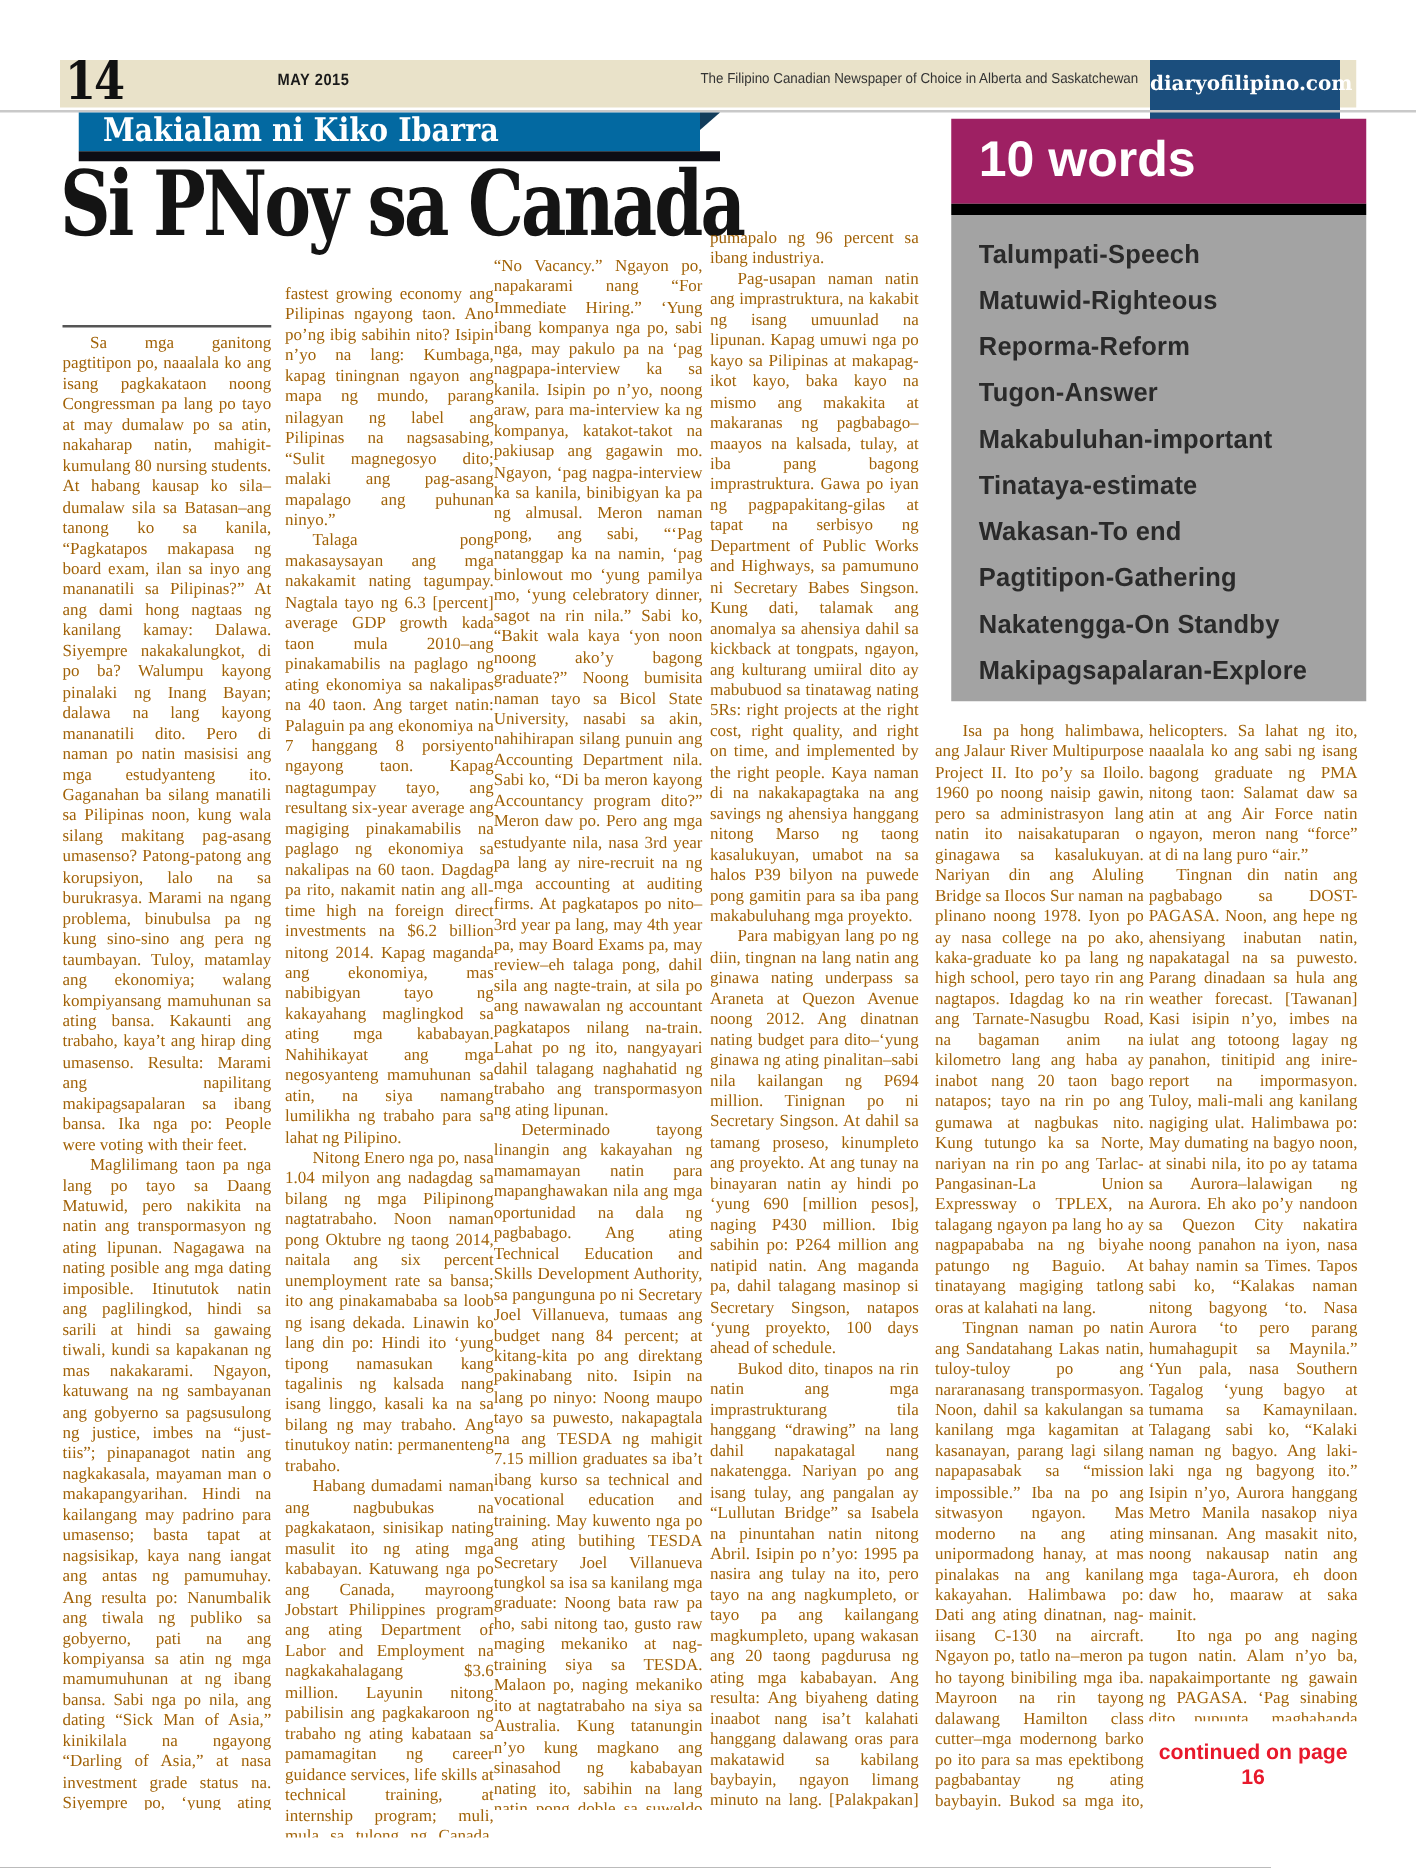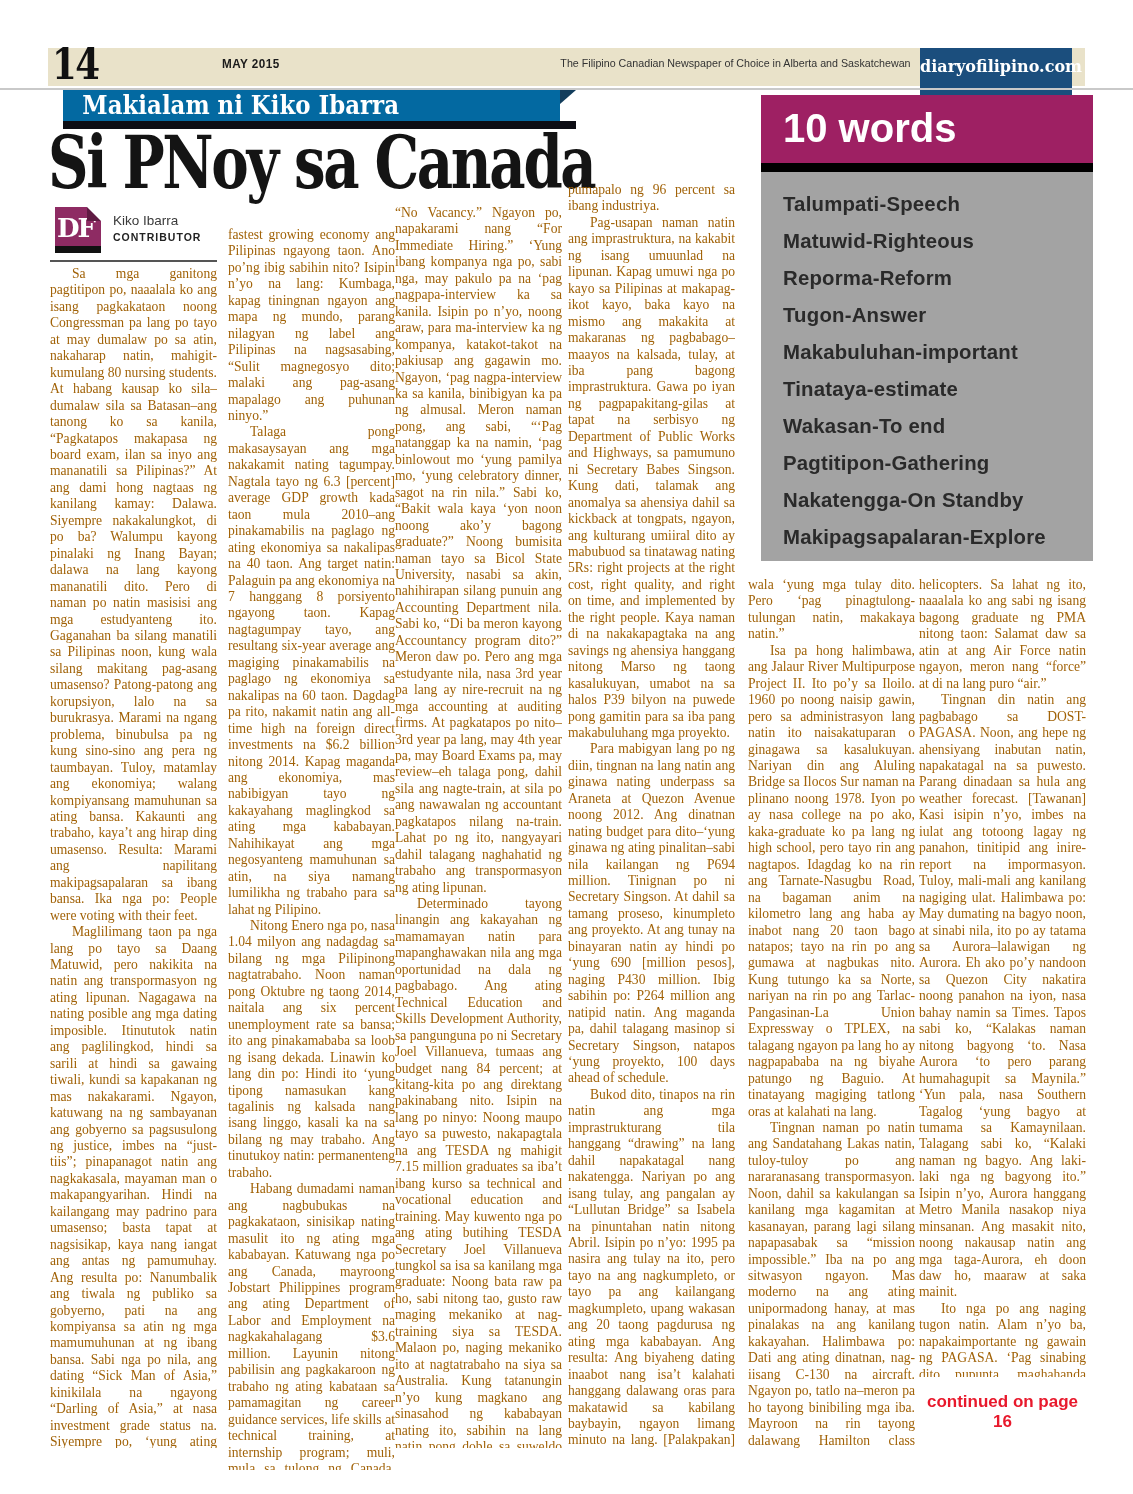--- a/index.html
+++ b/index.html
@@ -63,31 +63,20 @@
   <div class="strip-rule"></div>
 
   <div class="banner">
     <span class="banner-label">Makialam ni Kiko Ibarra</span>
   </div>
   <div class="banner-fold"></div>
   <div class="banner-bar"></div>
 
   <div class="headline">Si PNoy sa Canada</div>
 
-  <div class="byline">
-    <div class="df-logo">
-      <span class="letters">DF</span>
-      <span class="fold"></span>
-      <span class="base"></span>
-    </div>
-    <div class="byline-txt">
-      <div class="author">Kiko Ibarra</div>
-      <div class="role">CONTRIBUTOR</div>
-    </div>
-  </div>
   <div class="byline-rule"></div>
 
   <div class="col" id="col1">
       <p class="para indent">Sa mga ganitong pagtitipon po, naaalala ko ang isang pagkakataon noong Congressman pa lang po tayo at may dumalaw po sa atin, nakaharap natin, mahigit-kumulang 80 nursing students. At habang kausap ko sila–dumalaw sila sa Batasan–ang tanong ko sa kanila, “Pagkatapos makapasa ng board exam, ilan sa inyo ang mananatili sa Pilipinas?” At ang dami hong nagtaas ng kanilang kamay: Dalawa. Siyempre nakakalungkot, di po ba? Walumpu kayong pinalaki ng Inang Bayan; dalawa na lang kayong mananatili dito. Pero di naman po natin masisisi ang mga estudyanteng ito. Gaganahan ba silang manatili sa Pilipinas noon, kung wala silang makitang pag-asang umasenso? Patong-patong ang korupsiyon, lalo na sa burukrasya. Marami na ngang problema, binubulsa pa ng kung sino-sino ang pera ng taumbayan. Tuloy, matamlay ang ekonomiya; walang kompiyansang mamuhunan sa ating bansa. Kakaunti ang trabaho, kaya’t ang hirap ding umasenso. Resulta: Marami ang napilitang makipagsapalaran sa ibang bansa. Ika nga po: People were voting with their feet.</p>
       <p class="para indent">Maglilimang taon pa nga lang po tayo sa Daang Matuwid, pero nakikita na natin ang transpormasyon ng ating lipunan. Nagagawa na nating posible ang mga dating imposible. Itinututok natin ang paglilingkod, hindi sa sarili at hindi sa gawaing tiwali, kundi sa kapakanan ng mas nakakarami. Ngayon, katuwang na ng sambayanan ang gobyerno sa pagsusulong ng justice, imbes na “just-tiis”; pinapanagot natin ang nagkakasala, mayaman man o makapangyarihan. Hindi na kailangang may padrino para umasenso; basta tapat at nagsisikap, kaya nang iangat ang antas ng pamumuhay. Ang resulta po: Nanumbalik ang tiwala ng publiko sa gobyerno, pati na ang kompiyansa sa atin ng mga mamumuhunan at ng ibang bansa. Sabi nga po nila, ang dating “Sick Man of Asia,” kinikilala na ngayong “Darling of Asia,” at nasa investment grade status na. Siyempre po, ‘yung ating economic cluster nandito. Kaya binabanggit ko sila dahil–uulitin ko lang ho–iyon lang ho ang bonus na natatanggap sa akin eh. Ayon pa sa Bloomberg, inaasahang magiging world’s second</p>
     </div>
   <div class="col" id="col2">
       <p class="para">fastest growing economy ang Pilipinas ngayong taon. Ano po’ng ibig sabihin nito? Isipin n’yo na lang: Kumbaga, kapag tiningnan ngayon ang mapa ng mundo, parang nilagyan ng label ang Pilipinas na nagsasabing, “Sulit magnegosyo dito; malaki ang pag-asang mapalago ang puhunan ninyo.”</p>
       <p class="para indent">Talaga pong makasaysayan ang mga nakakamit nating tagumpay. Nagtala tayo ng 6.3 [percent] average GDP growth kada taon mula 2010–ang pinakamabilis na paglago ng ating ekonomiya sa nakalipas na 40 taon. Ang target natin: Palaguin pa ang ekonomiya na 7 hanggang 8 porsiyento ngayong taon. Kapag nagtagumpay tayo, ang resultang six-year average ang magiging pinakamabilis na paglago ng ekonomiya sa nakalipas na 60 taon. Dagdag pa rito, nakamit natin ang all-time high na foreign direct investments na $6.2 billion nitong 2014. Kapag maganda ang ekonomiya, mas nabibigyan tayo ng kakayahang maglingkod sa ating mga kababayan. Nahihikayat ang mga negosyanteng mamuhunan sa atin, na siya namang lumilikha ng trabaho para sa lahat ng Pilipino.</p>
       <p class="para indent">Nitong Enero nga po, nasa 1.04 milyon ang nadagdag sa bilang ng mga Pilipinong nagtatrabaho. Noon naman pong Oktubre ng taong 2014, naitala ang six percent unemployment rate sa bansa; ito ang pinakamababa sa loob ng isang dekada. Linawin ko lang din po: Hindi ito ‘yung tipong namasukan kang tagalinis ng kalsada nang isang linggo, kasali ka na sa bilang ng may trabaho. Ang tinutukoy natin: permanenteng trabaho.</p>
@@ -97,21 +86,20 @@
       <p class="para">“No Vacancy.” Ngayon po, napakarami nang “For Immediate Hiring.” ‘Yung ibang kompanya nga po, sabi nga, may pakulo pa na ‘pag nagpapa-interview ka sa kanila. Isipin po n’yo, noong araw, para ma-interview ka ng kompanya, katakot-takot na pakiusap ang gagawin mo. Ngayon, ‘pag nagpa-interview ka sa kanila, binibigyan ka pa ng almusal. Meron naman pong, ang sabi, “‘Pag natanggap ka na namin, ‘pag binlowout mo ‘yung pamilya mo, ‘yung celebratory dinner, sagot na rin nila.” Sabi ko, “Bakit wala kaya ‘yon noon noong ako’y bagong graduate?” Noong bumisita naman tayo sa Bicol State University, nasabi sa akin, nahihirapan silang punuin ang Accounting Department nila. Sabi ko, “Di ba meron kayong Accountancy program dito?” Meron daw po. Pero ang mga estudyante nila, nasa 3rd year pa lang ay nire-recruit na ng mga accounting at auditing firms. At pagkatapos po nito–3rd year pa lang, may 4th year pa, may Board Exams pa, may review–eh talaga pong, dahil sila ang nagte-train, at sila po ang nawawalan ng accountant pagkatapos nilang na-train. Lahat po ng ito, nangyayari dahil talagang naghahatid ng trabaho ang transpormasyon ng ating lipunan.</p>
       <p class="para indent">Determinado tayong linangin ang kakayahan ng mamamayan natin para mapanghawakan nila ang mga oportunidad na dala ng pagbabago. Ang ating Technical Education and Skills Development Authority, sa pangunguna po ni Secretary Joel Villanueva, tumaas ang budget nang 84 percent; at kitang-kita po ang direktang pakinabang nito. Isipin na lang po ninyo: Noong maupo tayo sa puwesto, nakapagtala na ang TESDA ng mahigit 7.15 million graduates sa iba’t ibang kurso sa technical and vocational education and training. May kuwento nga po ang ating butihing TESDA Secretary Joel Villanueva tungkol sa isa sa kanilang mga graduate: Noong bata raw pa ho, sabi nitong tao, gusto raw maging mekaniko at nag-training siya sa TESDA. Malaon po, naging mekaniko ito at nagtatrabaho na siya sa Australia. Kung tatanungin n’yo kung magkano ang sinasahod ng kababayan nating ito, sabihin na lang natin pong doble sa suweldo ng Pangulo ng Republika ng Pilipinas ang suweldo niya. Kaya palagay ko po, dadaan din ako sa TESDA, July 1, 2016. Noong pag-upo po natin, nandiyan na ang TESDA, 28 percent ang nakukuha ng trabaho sa loob ng anim na buwan pagkatapos mag-graduate. Ngayon po, ang numero ay 70 percent placement within six months after graduation. Meron pa hong</p>
     </div>
   <div class="col" id="col4">
       <p class="para">pumapalo ng 96 percent sa ibang industriya.</p>
       <p class="para indent">Pag-usapan naman natin ang imprastruktura, na kakabit ng isang umuunlad na lipunan. Kapag umuwi nga po kayo sa Pilipinas at makapag-ikot kayo, baka kayo na mismo ang makakita at makaranas ng pagbabago–maayos na kalsada, tulay, at iba pang bagong imprastruktura. Gawa po iyan ng pagpapakitang-gilas at tapat na serbisyo ng Department of Public Works and Highways, sa pamumuno ni Secretary Babes Singson. Kung dati, talamak ang anomalya sa ahensiya dahil sa kickback at tongpats, ngayon, ang kulturang umiiral dito ay mabubuod sa tinatawag nating 5Rs: right projects at the right cost, right quality, and right on time, and implemented by the right people. Kaya naman di na nakakapagtaka na ang savings ng ahensiya hanggang nitong Marso ng taong kasalukuyan, umabot na sa halos P39 bilyon na puwede pong gamitin para sa iba pang makabuluhang mga proyekto.</p>
       <p class="para indent">Para mabigyan lang po ng diin, tingnan na lang natin ang ginawa nating underpass sa Araneta at Quezon Avenue noong 2012. Ang dinatnan nating budget para dito–‘yung ginawa ng ating pinalitan–sabi nila kailangan ng P694 million. Tinignan po ni Secretary Singson. At dahil sa tamang proseso, kinumpleto ang proyekto. At ang tunay na binayaran natin ay hindi po ‘yung 690 [million pesos], naging P430 million. Ibig sabihin po: P264 million ang natipid natin. Ang maganda pa, dahil talagang masinop si Secretary Singson, natapos ‘yung proyekto, 100 days ahead of schedule.</p>
       <p class="para indent">Bukod dito, tinapos na rin natin ang mga imprastrukturang tila hanggang “drawing” na lang dahil napakatagal nang nakatengga. Nariyan po ang isang tulay, ang pangalan ay “Lullutan Bridge” sa Isabela na pinuntahan natin nitong Abril. Isipin po n’yo: 1995 pa nasira ang tulay na ito, pero tayo na ang nagkumpleto, or tayo pa ang kailangang magkumpleto, upang wakasan ang 20 taong pagdurusa ng ating mga kababayan. Ang resulta: Ang biyaheng dating inaabot nang isa’t kalahati hanggang dalawang oras para makatawid sa kabilang baybayin, ngayon limang minuto na lang. [Palakpakan] ‘Yong mga opisyal po natin sa Isabela, malaki ang bilib sa akin. Habang ini-inaugurate po ‘yung Lullutan Bridge, sabi nila, “May pangalawang tulay ho kaming kailangan.” Noong maliwanang na pong mailalagay sa budget muli sa 2016, para magawa na itong tulay na ito. “Maliwanag na ‘yan. Meron pa ho kaming pangatlong tulay.” Sabi ko, “Pakitingnan po ninyo iyong bulsa ko,</p>
     </div>
   <div class="col" id="col5">
-      <p class="para">wala ‘yung mga tulay dito. Pero ‘pag pinagtulong-tulungan natin, makakaya natin.”</p>
       <p class="para indent">Isa pa hong halimbawa, ang Jalaur River Multipurpose Project II. Ito po’y sa Iloilo. 1960 po noong naisip gawin, pero sa administrasyon lang natin ito naisakatuparan o ginagawa sa kasalukuyan. Nariyan din ang Aluling Bridge sa Ilocos Sur naman na plinano noong 1978. Iyon po ay nasa college na po ako, kaka-graduate ko pa lang ng high school, pero tayo rin ang nagtapos. Idagdag ko na rin ang Tarnate-Nasugbu Road, na bagaman anim na kilometro lang ang haba ay inabot nang 20 taon bago natapos; tayo na rin po ang gumawa at nagbukas nito. Kung tutungo ka sa Norte, nariyan na rin po ang Tarlac-Pangasinan-La Union Expressway o TPLEX, na talagang ngayon pa lang ho ay nagpapababa na ng biyahe patungo ng Baguio. At tinatayang magiging tatlong oras at kalahati na lang.</p>
       <p class="para indent">Tingnan naman po natin ang Sandatahang Lakas natin, tuloy-tuloy po ang nararanasang transpormasyon. Noon, dahil sa kakulangan sa kanilang mga kagamitan at kasanayan, parang lagi silang napapasabak sa “mission impossible.” Iba na po ang sitwasyon ngayon. Mas moderno na ang ating unipormadong hanay, at mas pinalakas na ang kanilang kakayahan. Halimbawa po: Dati ang ating dinatnan, nag-iisang C-130 na aircraft. Ngayon po, tatlo na–meron pa ho tayong binibiling mga iba. Mayroon na rin tayong dalawang Hamilton class cutter–mga modernong barko po ito para sa mas epektibong pagbabantay ng ating baybayin. Bukod sa mga ito, bumili na rin tayo–uulitin ko po, hindi ipinamana sa atin–bumili ng bagong 12 FA-50 aircraft mula sa South Korea, walong combat utility</p>
     </div>
   <div class="col" id="col6">
       <p class="para">helicopters. Sa lahat ng ito, naaalala ko ang sabi ng isang bagong graduate ng PMA nitong taon: Salamat daw sa atin at ang Air Force natin ngayon, meron nang “force” at di na lang puro “air.”</p>
       <p class="para indent">Tingnan din natin ang pagbabago sa DOST-PAGASA. Noon, ang hepe ng ahensiyang inabutan natin, napakatagal na sa puwesto. Parang dinadaan sa hula ang weather forecast. [Tawanan] Kasi isipin n’yo, imbes na iulat ang totoong lagay ng panahon, tinitipid ang inire-report na impormasyon. Tuloy, mali-mali ang kanilang nagiging ulat. Halimbawa po: May dumating na bagyo noon, at sinabi nila, ito po ay tatama sa Aurora–lalawigan ng Aurora. Eh ako po’y nandoon sa Quezon City nakatira noong panahon na iyon, nasa bahay namin sa Times. Tapos sabi ko, “Kalakas naman nitong bagyong ‘to. Nasa Aurora ‘to pero parang humahagupit sa Maynila.” ‘Yun pala, nasa Southern Tagalog ‘yung bagyo at tumama sa Kamaynilaan. Talagang sabi ko, “Kalaki naman ng bagyo. Ang laki-laki nga ng bagyong ito.” Isipin n’yo, Aurora hanggang Metro Manila nasakop niya minsanan. Ang masakit nito, noong nakausap natin ang mga taga-Aurora, eh doon daw ho, maaraw at saka mainit.</p>
       <p class="para indent">Ito nga po ang naging tugon natin. Alam n’yo ba, napakaimportante ng gawain ng PAGASA. ‘Pag sinabing dito pupunta, maghahanda tayo doon. ‘Pag mali ang direksiyon na itinuro sa atin, mali ang gagawin nating paghahanda. Tama ho ba? At lalaki ang perwisyo at kapahamakan sa ating mga kababayan.</p>
     </div>
 
   <div class="continued">continued on page 16</div>

